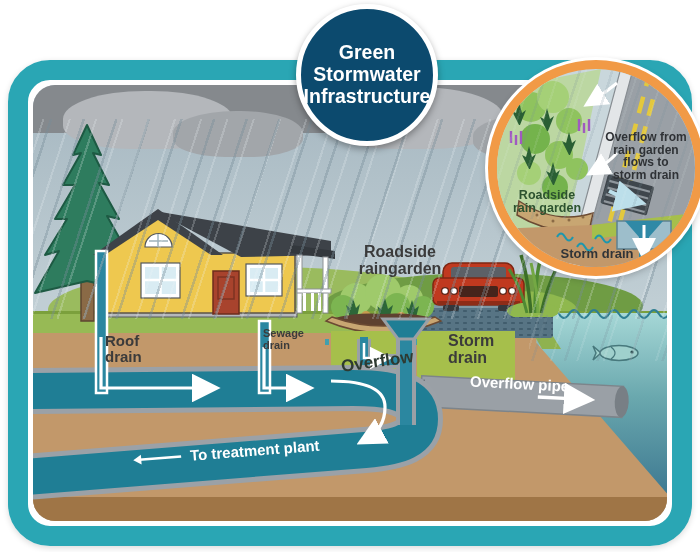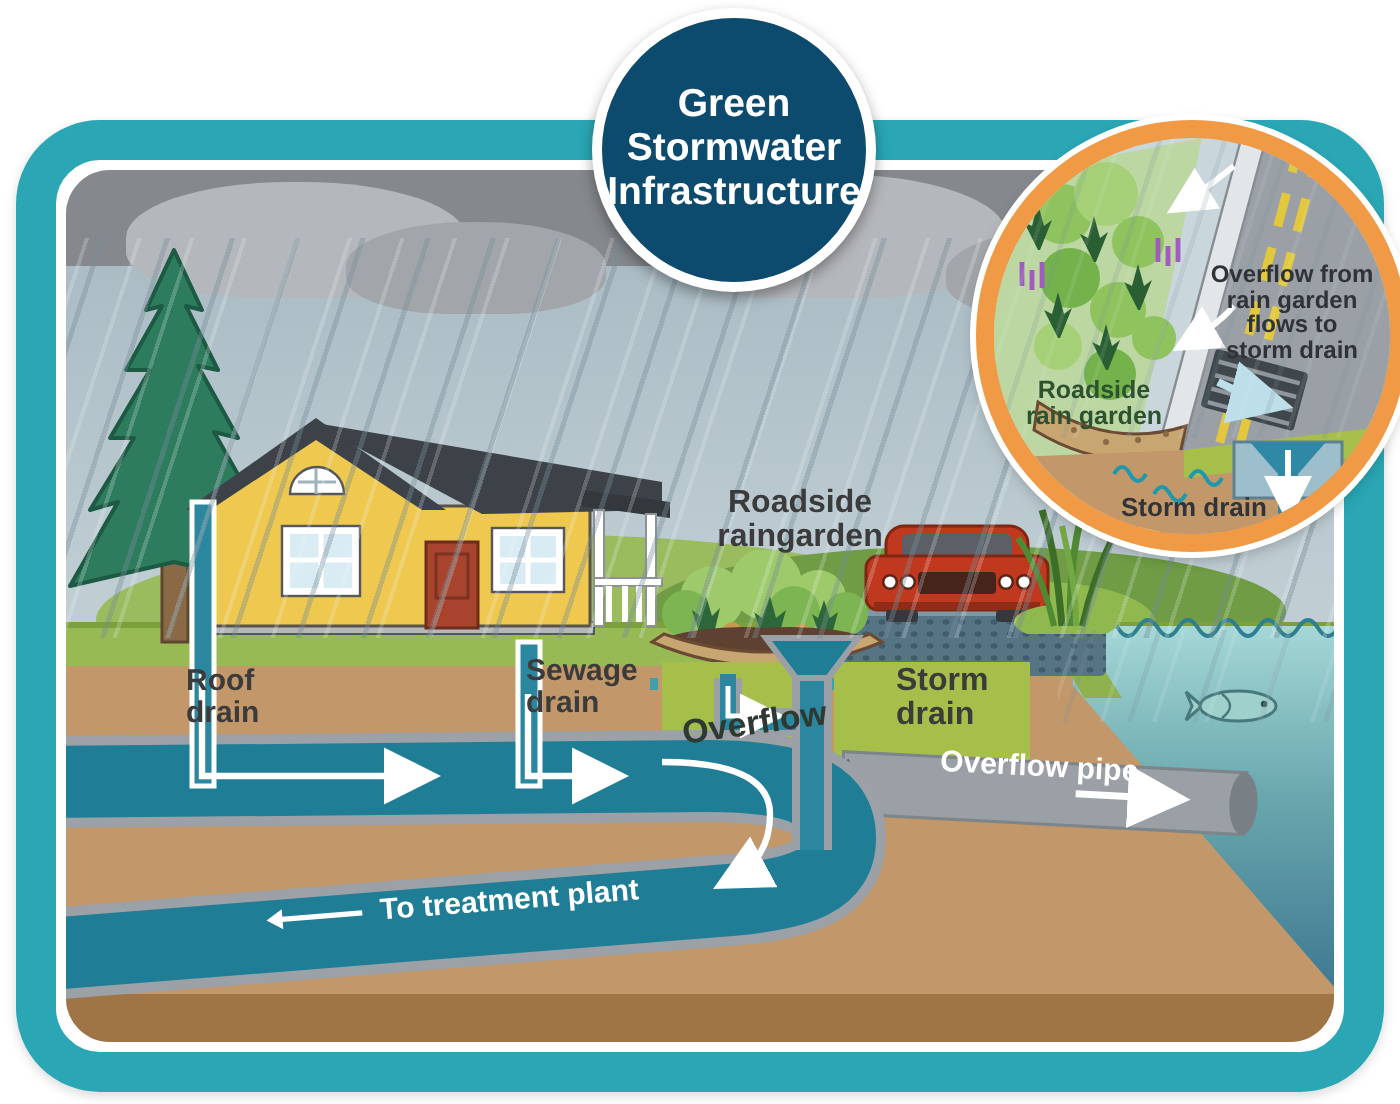--- a/index.html
+++ b/index.html
@@ -198,23 +198,23 @@
       <rect x="226" y="236" width="11" height="72" fill="#2b87a0" stroke="#ffffff" stroke-width="2.5"></rect>
 
       <path d="M68 252 V303 H178" fill="none" stroke="#ffffff" stroke-width="3.2" marker-end="url(#ahw)"></path>
       <path d="M231 262 V303 H272" fill="none" stroke="#ffffff" stroke-width="3.2" marker-end="url(#ahw)"></path>
       <path d="M298 296 C340 296 352 308 352 322 C352 338 345 348 332 355" fill="none" stroke="#ffffff" stroke-width="3.2" marker-end="url(#ahw)"></path>
     </svg>
 
     <div class="abs rain" style="left:0;top:34px;width:634px;height:200px"></div>
     <div class="abs rain" style="left:496px;top:230px;width:138px;height:46px;opacity:.55"></div>
 
-    <div class="abs lbl" style="left:60px;top:248px;font-size:15px">Roof
+    <div class="abs lbl" style="left:72px;top:248px;font-size:15px">Roof
 drain</div>
-    <div class="abs lbl" style="left:230px;top:243px;font-size:15px">Sewage
+    <div class="abs lbl" style="left:230px;top:243px;font-size:11px">Sewage
 drain</div>
     <div class="abs lbl" style="left:307px;top:158px;width:120px;text-align:center;font-size:16px">Roadside
 raingarden</div>
     <div class="abs lbl" style="left:415px;top:247px;font-size:16px">Storm
 drain</div>
     <div class="abs lbl" style="left:308px;top:268px;font-size:17px;color:#2e3a31;transform:rotate(-8deg)">Overflow</div>
     <div class="abs arrowrow" style="left:437px;top:291px;transform:rotate(3deg);z-index:25">
       <span class="lbl white" style="font-size:15px">Overflow pipe</span>
     </div>
     <div class="abs arrowrow" style="left:98px;top:360px;transform:rotate(-4.5deg);z-index:25">

